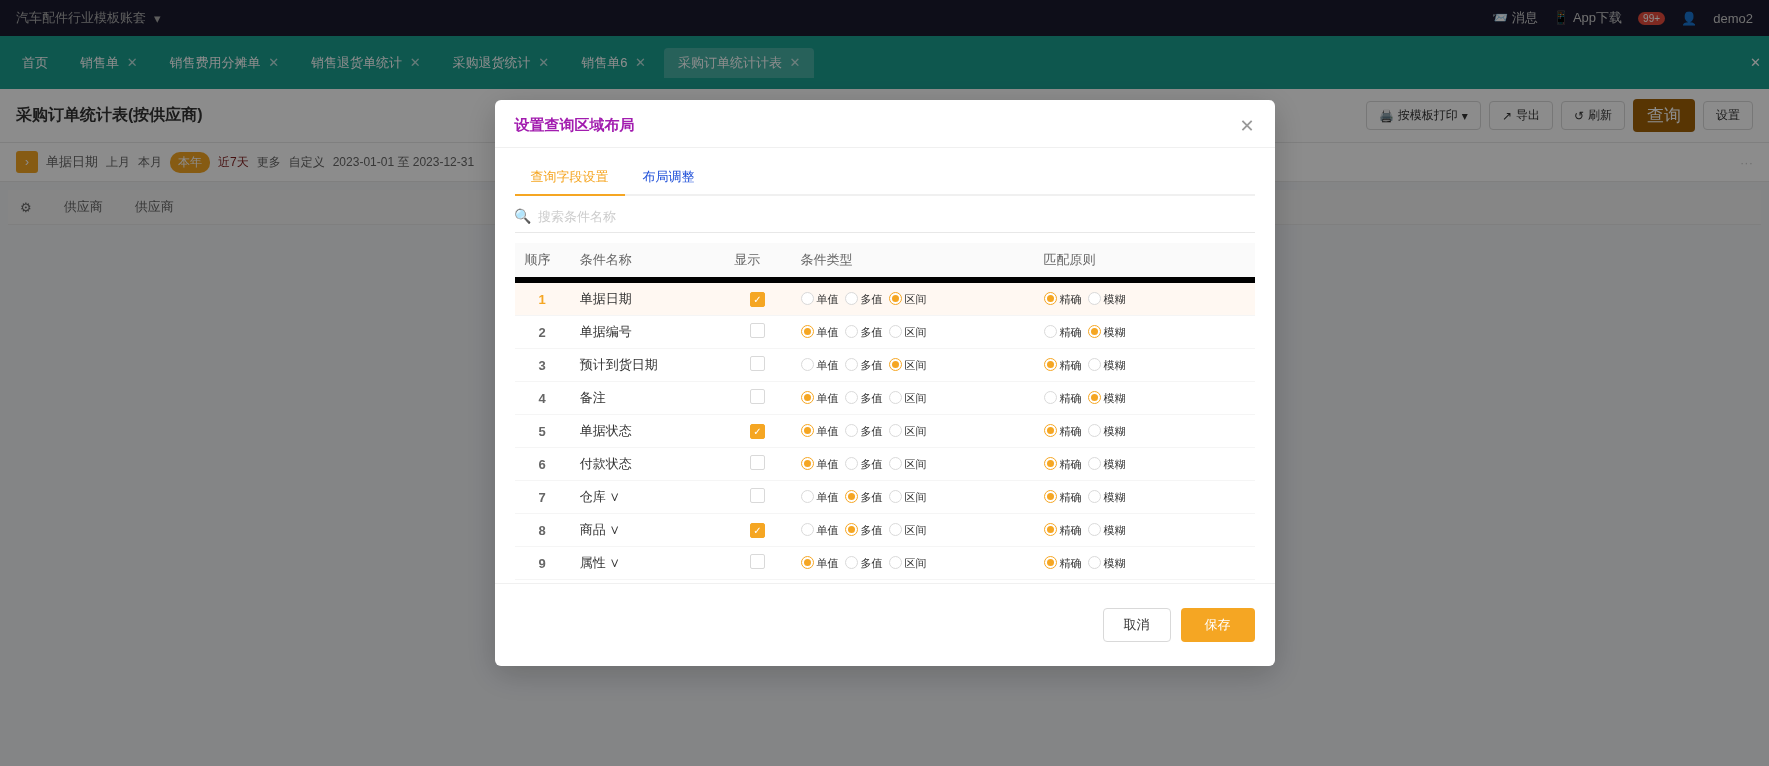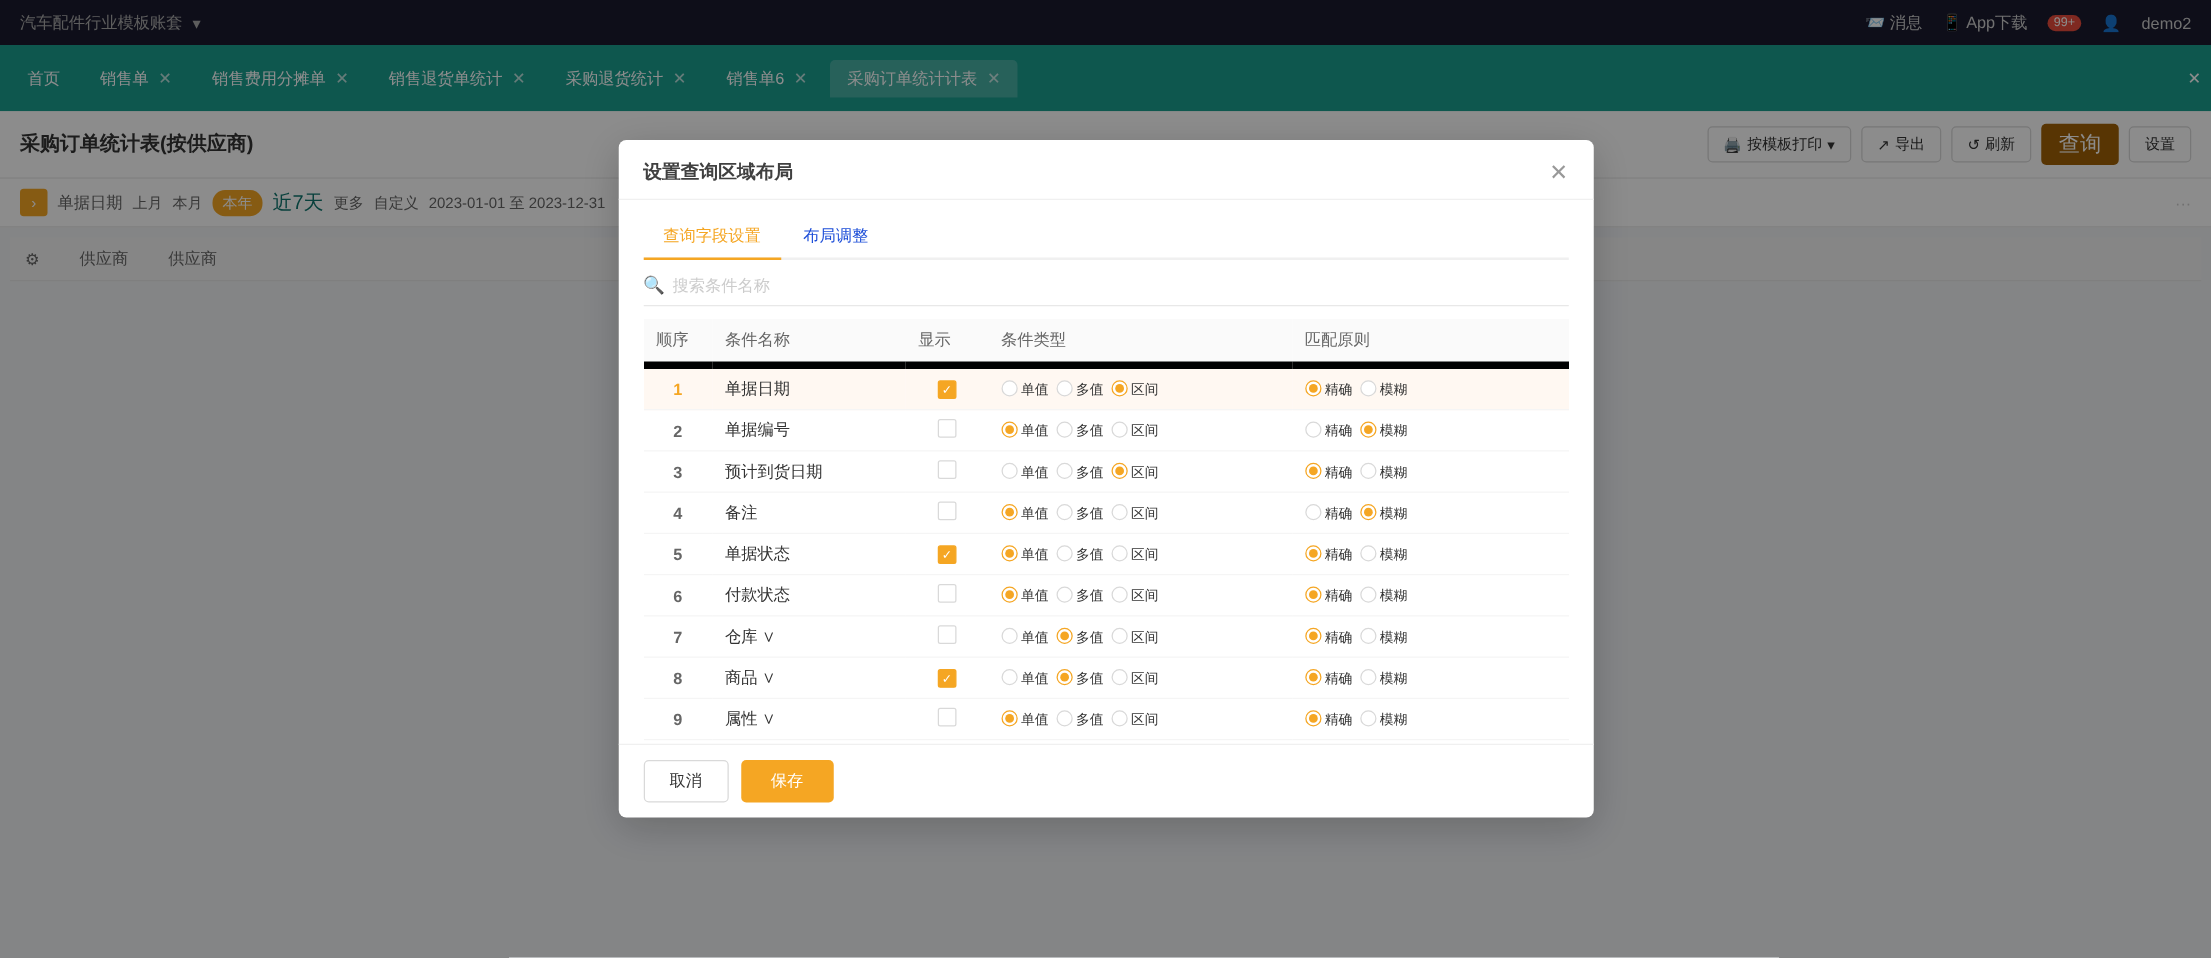--- a/index.html
+++ b/index.html
@@ -104,24 +104,24 @@
       display: flex;
       flex-direction: column;
     }
     .dialog-header {
       display: flex;
       align-items: center;
       justify-content: space-between;
       padding: 16px 20px 12px;
       border-bottom: 1px solid #f0f0f0;
     }
-    .dialog-title { font-size: 15px; font-weight: bold; color: #404040; }
+    .dialog-title { font-size: 15px; font-weight: bold; color: #a21caf; }
     .dialog-close { cursor: pointer; color: #999; font-size: 18px; line-height: 1; }
     .dialog-body { flex: 1; overflow: hidden; display: flex; flex-direction: column; padding: 0 20px; }
-    .dialog-footer { padding: 12px 20px; display: flex; justify-content: flex-start; gap: 10px; border-top: 1px solid #f0f0f0; }
+    .dialog-footer { padding: 24px 20px; display: flex; justify-content: flex-end; gap: 10px; border-top: 1px solid #f0f0f0; }
 
     
     .dialog-tabs { display: flex; gap: 2px; border-bottom: 2px solid #f0f0f0; margin-bottom: 12px; padding-top: 12px; }
     .dialog-tab { padding: 8px 16px; cursor: pointer; color: #1d4ed8; font-size: 13px; border-bottom: 2px solid transparent; margin-bottom: -2px; }
     .dialog-tab.active { color: #f5a623; border-bottom: 2px solid #f5a623; }
 
     
     .search-row { display: flex; align-items: center; margin-bottom: 10px; border-bottom: 1px solid #e8e8e8; padding-bottom: 8px; }
     .search-icon { color: #999; margin-right: 6px; font-size: 14px; }
     .search-input { border: none; outline: none; font-size: 13px; color: #333; width: 200px; }
@@ -261,21 +261,21 @@
     <button class="btn-outline">设置</button>
   </div>
 </div>
 
 <div class="filter-bar">
   <button class="filter-toggle">›</button>
   <span class="filter-label">单据日期</span>
   <span style="color:#666;font-size:12px;cursor:pointer;">上月</span>
   <span style="color:#666;font-size:12px;cursor:pointer;">本月</span>
   <span class="filter-date-chip">本年</span>
-  <span style="color:#0f766e;font-size:16px;cursor:pointer;">近7天</span>
+  <span style="color:#7f1d1d;font-size:12px;cursor:pointer;">近7天</span>
   <span style="color:#666;font-size:12px;cursor:pointer;">更多</span>
   <span style="color:#666;font-size:12px;cursor:pointer;">自定义</span>
   <span class="filter-date-range">2023-01-01 至 2023-12-31</span>
   <span style="color:#ccc;margin-left:auto;cursor:pointer;">···</span>
 </div>
 
 <div class="table-area">
   <div class="table-header">
     <span class="gear-icon">⚙</span>
     <span class="col-header">供应商</span>

